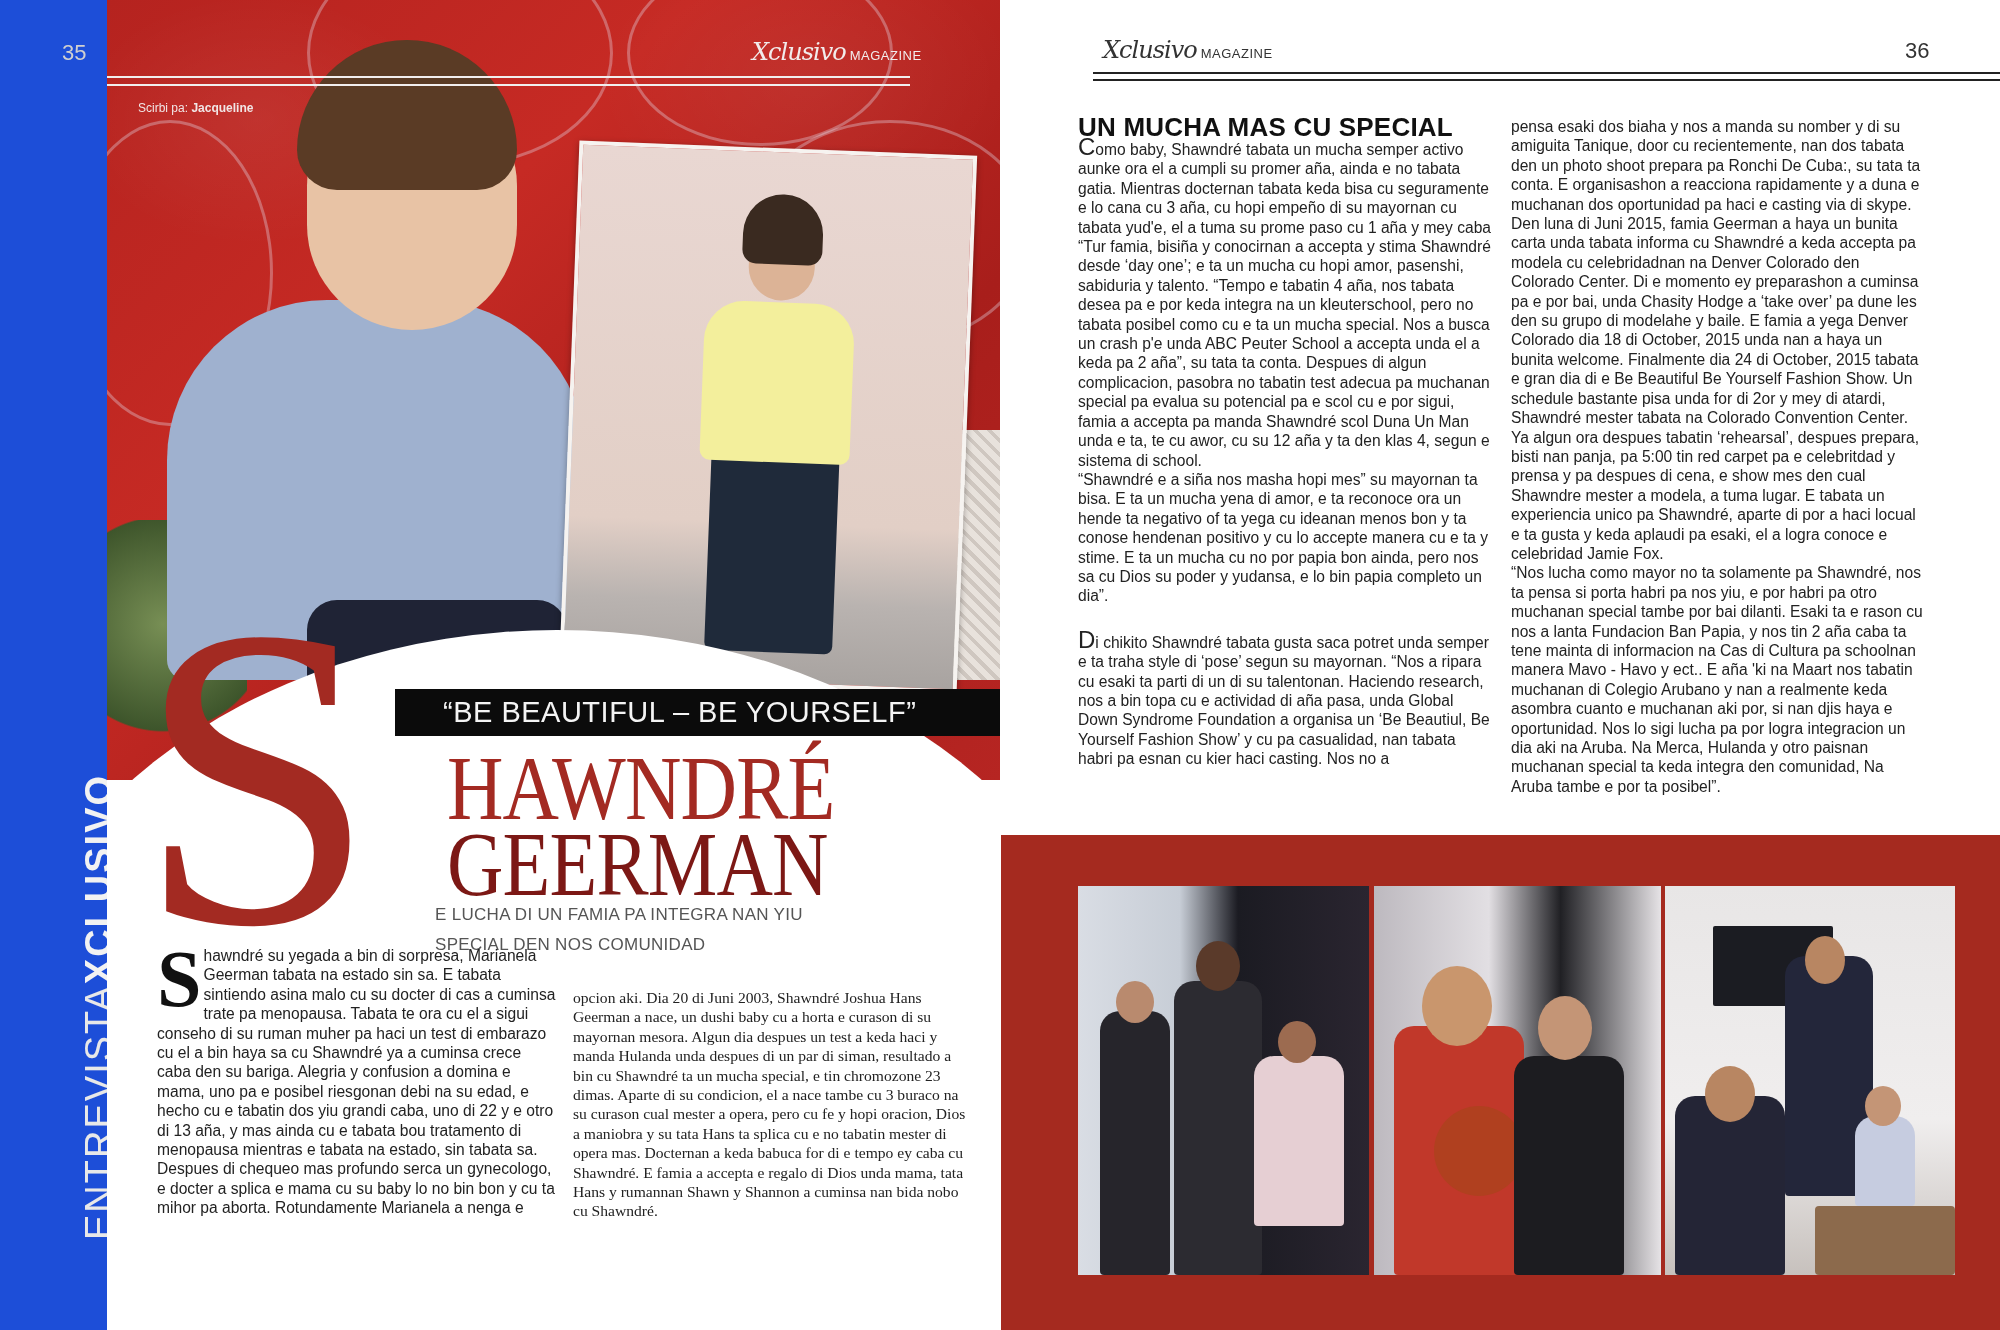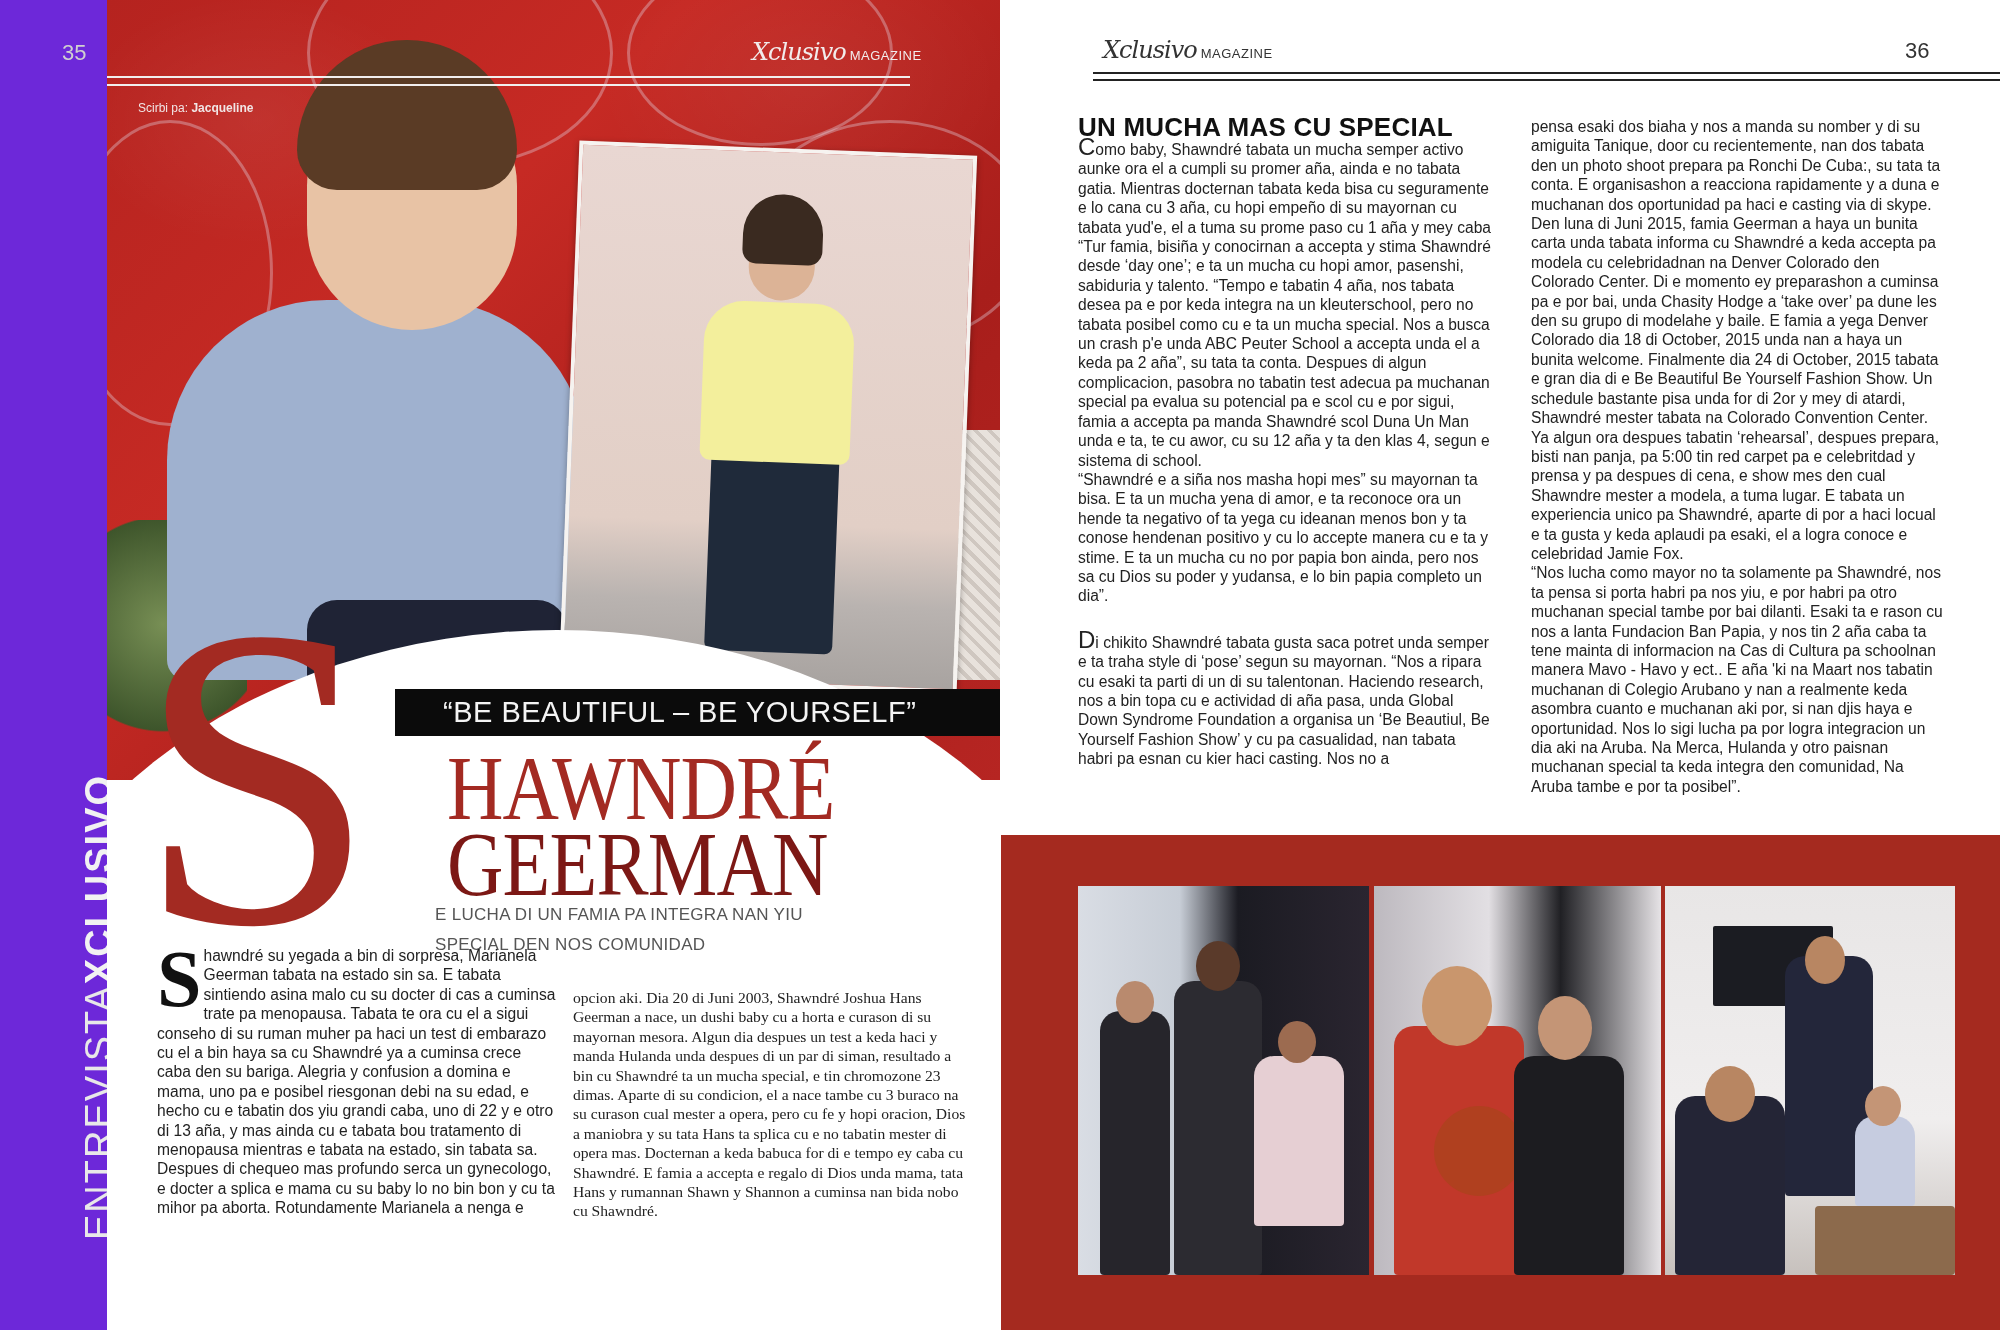--- a/index.html
+++ b/index.html
@@ -1,20 +1,20 @@
 <!DOCTYPE html>
 <html><head>
 <meta charset="utf-8">
 <style>
   html, body { margin:0; padding:0; }
   body { width:2000px; height:1330px; position:relative; overflow:hidden; background:#ffffff; font-family:"Liberation Sans", sans-serif; }
   .abs { position:absolute; }
 
   
-  #left-sidebar { left:0; top:0; width:107px; height:1330px; background:#6d28d9; }
+  #left-sidebar { left:0; top:0; width:107px; height:1330px; background:#1d4ed8; }
   #left-page { left:107px; top:0; width:893px; height:1330px; background:#ffffff; overflow:hidden; }
   #hero { left:0; top:0; width:893px; height:780px; overflow:hidden;
     background:
       radial-gradient(ellipse 260px 180px at 150px 120px, rgba(255,255,255,0.06), transparent 70%),
       radial-gradient(ellipse 300px 200px at 700px 80px, rgba(255,255,255,0.05), transparent 70%),
       linear-gradient(135deg, #b5231f 0%, #c62a24 35%, #a81e1b 70%, #b62522 100%); }
   .swirl { position:absolute; border:3px solid rgba(230,220,235,0.35); border-radius:50%; }
   #baby-hair { left:190px; top:40px; width:220px; height:150px; background:#5a3b25; border-radius:110px 110px 40px 40px; }
   #baby-face { left:200px; top:90px; width:210px; height:240px; background:#e8c3a5; border-radius:100px 100px 110px 110px; }
   #baby-shirt { left:60px; top:300px; width:420px; height:380px; background:#9fb1cf; border-radius:160px 160px 20px 20px; }
@@ -50,21 +50,21 @@
   #sidebar-label .thin { font-weight:normal; color:#e8e8e8; }
   #sidebar-label .bold { font-weight:bold; }
   #page-num-left2 { left:62px; top:40px; color:#d0d0d0; font-size:22px; }
 
   
   #right-page { left:1000px; top:0; width:1000px; height:1330px; background:#ffffff; }
   #right-logo { left:103px; top:36px; color:#333; }
   #page-num-right { left:905px; top:38px; color:#333; font-size:22px; }
   #right-rule { left:93px; top:72px; width:907px; height:5px; border-top:2px solid #222; border-bottom:2px solid #222; }
   #right-col1 { left:78px; top:117px; width:414px; }
-  #right-col2 { left:511px; top:117px; width:416px;margin-left:20px; }
+  #right-col2 { left:511px; top:117px; width:416px; }
   .section-head { font-size:26px; line-height:20px; font-weight:bold; color:#111; letter-spacing:0.2px; }
   .initial { font-size:24px; line-height:19px; }
   .para { margin:0; }
 
   #red-box { left:1px; top:835px; width:999px; height:495px; background:#a52a1f; }
   .photo { position:absolute; top:51px; height:389px; overflow:hidden; }
   #photo-a { left:77px; width:291px; background:linear-gradient(90deg,#d9dde4 0%,#c7cdd6 35%,#1b1b22 55%,#2a2530 100%); }
   #photo-b { left:373px; width:287px; background:linear-gradient(90deg,#bdb9bf 0%,#e2dfe3 40%,#202024 65%,#e6e3e6 100%); }
   #photo-c { left:664px; width:290px; background:linear-gradient(180deg,#e8e6e6 0%,#f0eeee 60%,#c7c1bd 100%); }
   .fig { position:absolute; border-radius:20px 20px 4px 4px; }

